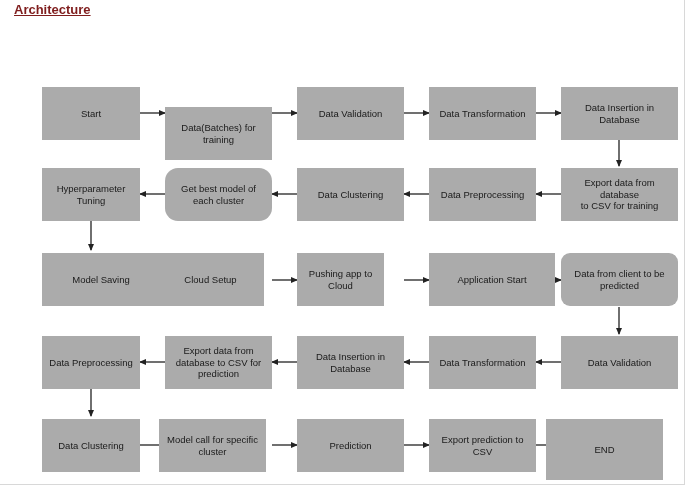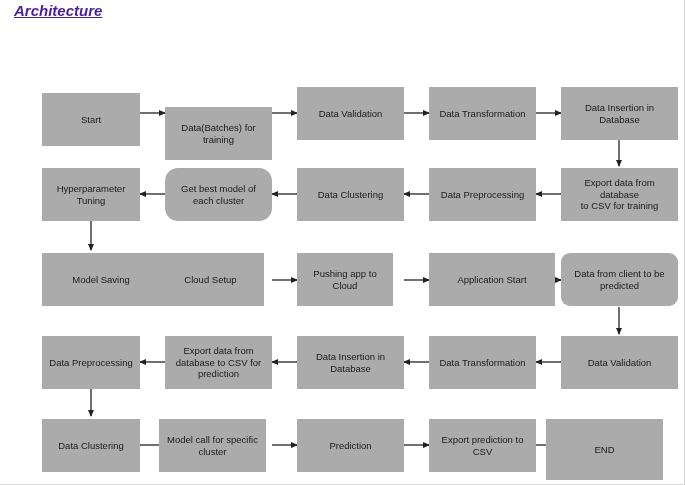--- a/index.html
+++ b/index.html
@@ -17,27 +17,26 @@
     background: #ffffff;
     border-right: 1px solid #d8d8d8;
     border-bottom: 1px solid #d8d8d8;
     box-sizing: border-box;
     overflow: hidden;
   }
   #title {
     position: absolute;
     left: 14px;
     top: 2px;
-    font-size: 15px;
+    font-size: 13px;
     font-weight: bold;
-    color: #4c1d95;
+    color: #7f1d1d;
     text-decoration: underline;
     letter-spacing: 0px;
     white-space: nowrap;
-    font-style: italic;
   }
   #diagram {
     position: absolute;
     left: 0;
     top: 0;
     width: 685px;
     height: 485px;
   }
   .node {
     position: absolute;
@@ -112,41 +111,41 @@
           <line x1="91" y1="389" x2="91" y2="416" marker-end="url(#ah)"></line>
 
           <line x1="140" y1="445" x2="165" y2="445" marker-end="url(#ah)"></line>
           <line x1="272" y1="445" x2="297" y2="445" marker-end="url(#ah)"></line>
           <line x1="404" y1="445" x2="429" y2="445" marker-end="url(#ah)"></line>
           <line x1="536" y1="445" x2="561" y2="445" marker-end="url(#ah)"></line>
         </g>
       </svg>
     </div>
 
-    <div class="node" style="left:42px;top:93px;width:98px;height:53px;">Start</div>
+    <div class="node" style="left:42px;top:87px;width:98px;height:53px;">Start</div>
     <div class="node" style="left:165px;top:87px;width:107px;height:53px;margin-top:20px;">Data(Batches) for
 training</div>
     <div class="node" style="left:297px;top:87px;width:107px;height:53px;">Data Validation</div>
     <div class="node" style="left:429px;top:87px;width:107px;height:53px;">Data Transformation</div>
     <div class="node" style="left:561px;top:87px;width:117px;height:53px;">Data Insertion in
 Database</div>
 
     <div class="node" style="left:42px;top:168px;width:98px;height:53px;">Hyperparameter
 Tuning</div>
     <div class="node" style="left:165px;top:168px;width:107px;height:53px;border-radius:13px;">Get best model of
 each cluster</div>
     <div class="node" style="left:297px;top:168px;width:107px;height:53px;">Data Clustering</div>
     <div class="node" style="left:429px;top:168px;width:107px;height:53px;">Data Preprocessing</div>
     <div class="node" style="left:561px;top:168px;width:117px;height:53px;">Export data from
 database
 to CSV for training</div>
 
     <div class="node" style="left:42px;top:253px;width:118px;height:53px;">Model Saving</div>
     <div class="node" style="left:157px;top:253px;width:107px;height:53px;">Cloud Setup</div>
-    <div class="node" style="left:297px;top:253px;width:96px;height:53px;">Pushing app to Cloud</div>
+    <div class="node" style="left:297px;top:253px;width:87px;height:53px;">Pushing app to Cloud</div>
     <div class="node" style="left:429px;top:253px;width:126px;height:53px;">Application Start</div>
     <div class="node" style="left:561px;top:253px;width:117px;height:53px;border-radius:9px;">Data from client to be
 predicted</div>
 
     <div class="node" style="left:42px;top:336px;width:98px;height:53px;">Data Preprocessing</div>
     <div class="node" style="left:165px;top:336px;width:107px;height:53px;">Export data from
 database to CSV for
 prediction</div>
     <div class="node" style="left:297px;top:336px;width:107px;height:53px;">Data Insertion in
 Database</div>

